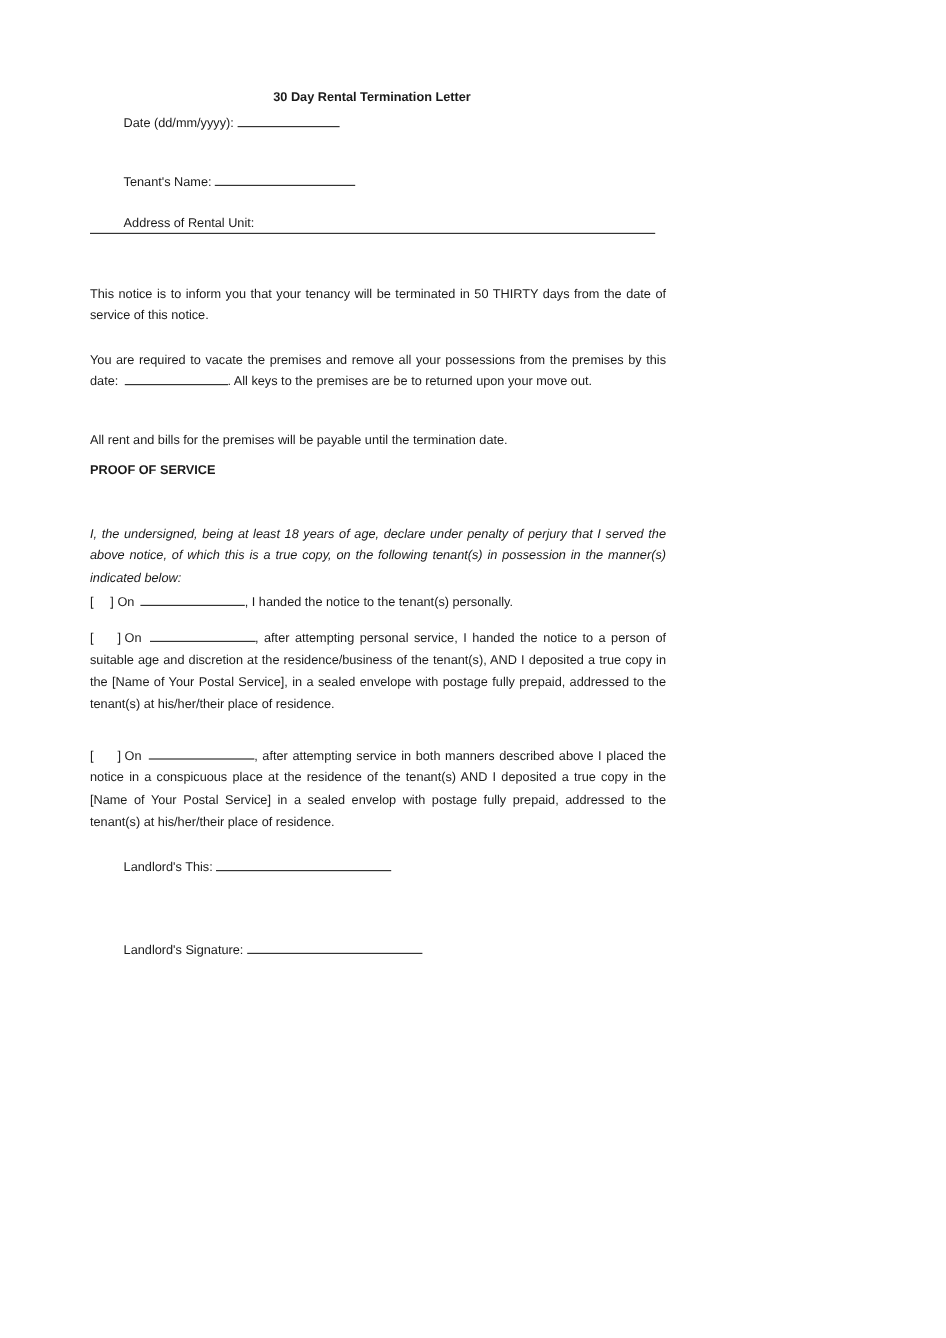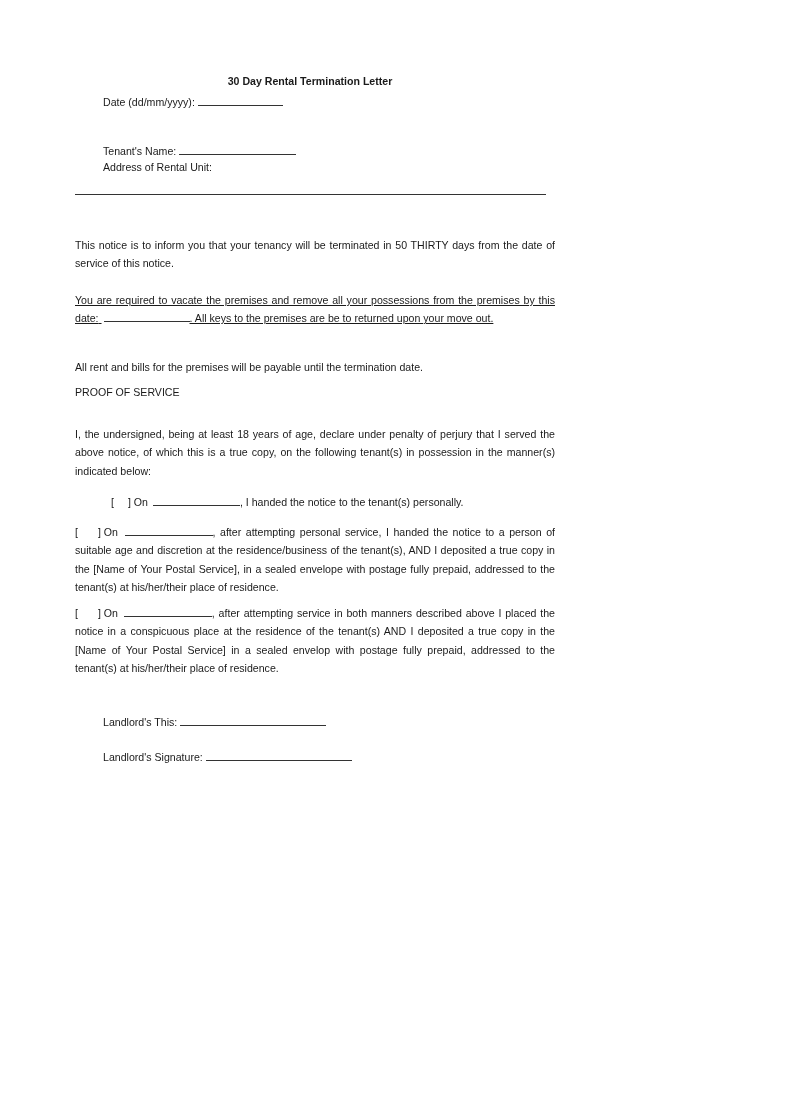--- a/index.html
+++ b/index.html
@@ -77,54 +77,54 @@
   </div>
 
   <div class="line" style="top:94px;">
     <span>Date (dd/mm/yyyy):</span><span class="blank" style="width:85px;"></span>
   </div>
 
   <div class="line" style="top:143px;">
     <span>Tenant's Name:</span><span class="blank" style="width:117px;"></span>
   </div>
 
-  <div class="line" style="top:160px;text-align:right;">
+  <div class="line" style="top:179px;text-align:right;">
     <span>Address of Rental Unit:</span>
   </div>
   <div class="full-rule"></div>
 
   <div class="para" style="top:236px;">This notice is to inform you that your tenancy will be terminated in 50 THIRTY days from the date of service of this notice.</div>
 
-  <div class="para" style="top:291px;text-decoration:underline;">
+  <div class="para" style="top:291px;">
     <span>You are required to vacate the premises and remove all your possessions from the premises by this date:</span>
     <span class="blank tight" style="width:86px;"></span><span>. All keys to the premises are be to returned upon your move out.</span>
   </div>
 
   <div class="para" style="top:346px;margin-top:12px;">All rent and bills for the premises will be payable until the termination date.</div>
 
-  <div class="para" style="top:383px;">PROOF OF SERVICE</div>
+  <div class="para" style="top:383px;font-weight:bold;">PROOF OF SERVICE</div>
 
-  <div class="para" style="top:425px;">I, the undersigned, being at least 18 years of age, declare under penalty of perjury that I served the above notice, of which this is a true copy, on the following tenant(s) in possession in the manner(s) indicated below:</div>
+  <div class="para" style="top:436px;font-style:italic;">I, the undersigned, being at least 18 years of age, declare under penalty of perjury that I served the above notice, of which this is a true copy, on the following tenant(s) in possession in the manner(s) indicated below:</div>
 
-  <div class="para" style="top:493px;margin-left:36px;">
+  <div class="para" style="top:493px;">
     <span class="chk"><span>[</span><span class="sp1"></span><span>] On</span></span>
     <span class="blank tight" style="width:87px;"></span><span>, I handed the notice to the tenant(s) personally.</span>
   </div>
 
   <div class="para" style="top:523px;">
     <span class="chk"><span>[</span><span class="sp2"></span><span>] On</span></span>
     <span class="blank tight" style="width:88px;"></span><span>, after attempting personal service, I handed the notice to a person of suitable age and discretion at the residence/business of the tenant(s), AND I deposited a true copy in the [Name of Your Postal Service], in a sealed envelope with postage fully prepaid, addressed to the tenant(s) at his/her/their place of residence.</span>
   </div>
 
-  <div class="para" style="top:604px;">
+  <div class="para" style="top:621px;">
     <span class="chk"><span>[</span><span class="sp2"></span><span>] On</span></span>
     <span class="blank tight" style="width:88px;"></span><span>, after attempting service in both manners described above I placed the notice in a conspicuous place at the residence of the tenant(s) AND I deposited a true copy in the [Name of Your Postal Service] in a sealed envelop with postage fully prepaid, addressed to the tenant(s) at his/her/their place of residence.</span>
   </div>
 
   <div class="line" style="top:714px;">
     <span>Landlord's This:</span><span class="blank" style="width:146px;"></span>
   </div>
 
-  <div class="line" style="top:749px;">
+  <div class="line" style="top:783px;">
     <span>Landlord's Signature:</span><span class="blank" style="width:146px;"></span>
   </div>
 
 </div>
 
 </body></html>

